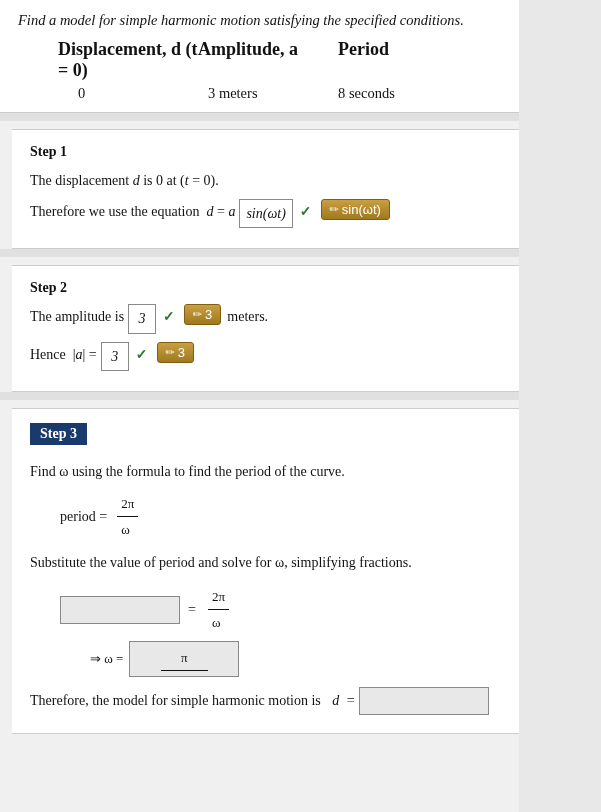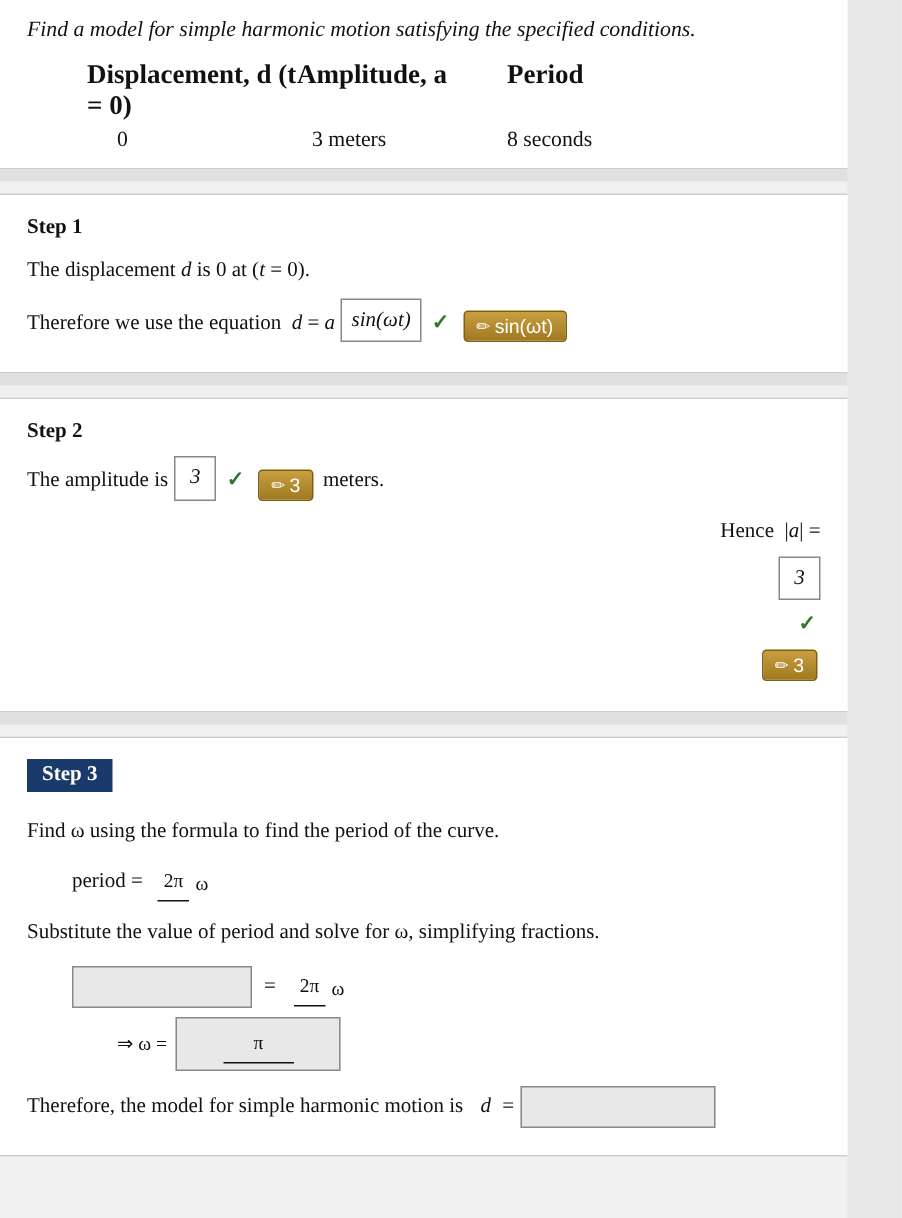--- a/index.html
+++ b/index.html
@@ -6,21 +6,21 @@
     body {
       font-family: Georgia, 'Times New Roman', serif;
       font-size: 15px;
       background: #e8e8e8;
       width: 601px;
       min-height: 812px;
       color: #111;
     }
     .page {
       background: #f0f0f0;
-      width: 565px;
+      width: 519px;
       min-height: 812px;
       padding: 0;
     }
     .problem-header {
       background: #fff;
       padding: 12px 18px 10px 18px;
       border-bottom: 1px solid #ccc;
     }
     .problem-text {
       font-size: 14.5px;
@@ -43,21 +43,21 @@
       display: flex;
       align-items: center;
       font-size: 14.5px;
       padding-left: 40px;
     }
     .table-row .col-displacement { width: 140px; padding-left: 20px; }
     .table-row .col-amplitude { width: 140px; padding-left: 10px; }
     .table-row .col-period { width: 120px; }
     .step-section {
       background: #fff;
-      margin: 8px 0 0 0;
+      margin: 8px 0 0 12px;
       padding: 14px 18px 14px 18px;
       border-top: 1px solid #ccc;
       border-bottom: 1px solid #ccc;
     }
     .step-label {
       font-weight: bold;
       font-size: 14px;
       margin-bottom: 8px;
     }
     .step-label.highlighted {
@@ -101,27 +101,28 @@
       vertical-align: middle;
     }
     .pencil-btn::before {
       content: '✏';
       margin-right: 3px;
       font-size: 11px;
     }
     .equation-line {
       margin: 6px 0;
       display: flex;
-      align-items: flex-end;
+      align-items: flex-start;
       gap: 4px;
       flex-wrap: wrap;
     }
     .fraction {
       display: inline-flex;
-      align-items: flex-end;
+      flex-direction: column;
+      align-items: flex-start;
       vertical-align: middle;
       margin: 0 4px;
     }
     .fraction .numerator {
       border-bottom: 1.5px solid #111;
       padding: 0 4px 1px 4px;
       font-size: 13px;
     }
     .fraction .denominator {
       padding: 1px 4px 0 4px;
@@ -205,21 +206,21 @@
   <div class="step-section">
     <div class="step-label">Step 2</div>
     <div class="step-content">
       <div class="equation-line">
         <span>The amplitude is</span>
         <span class="inline-box">3</span>
         <span class="check-icon">✓</span>
         <button class="pencil-btn">3</button>
         <span>meters.</span>
       </div>
-      <div class="equation-line" style="margin-top:8px;flex-direction:column;">
+      <div class="equation-line" style="margin-top:8px;">
         <span>Hence &nbsp;|<span class="italic">a</span>| =</span>
         <span class="inline-box">3</span>
         <span class="check-icon">✓</span>
         <button class="pencil-btn">3</button>
       </div>
     </div>
   </div>
 
   <div class="separator"></div>
 

